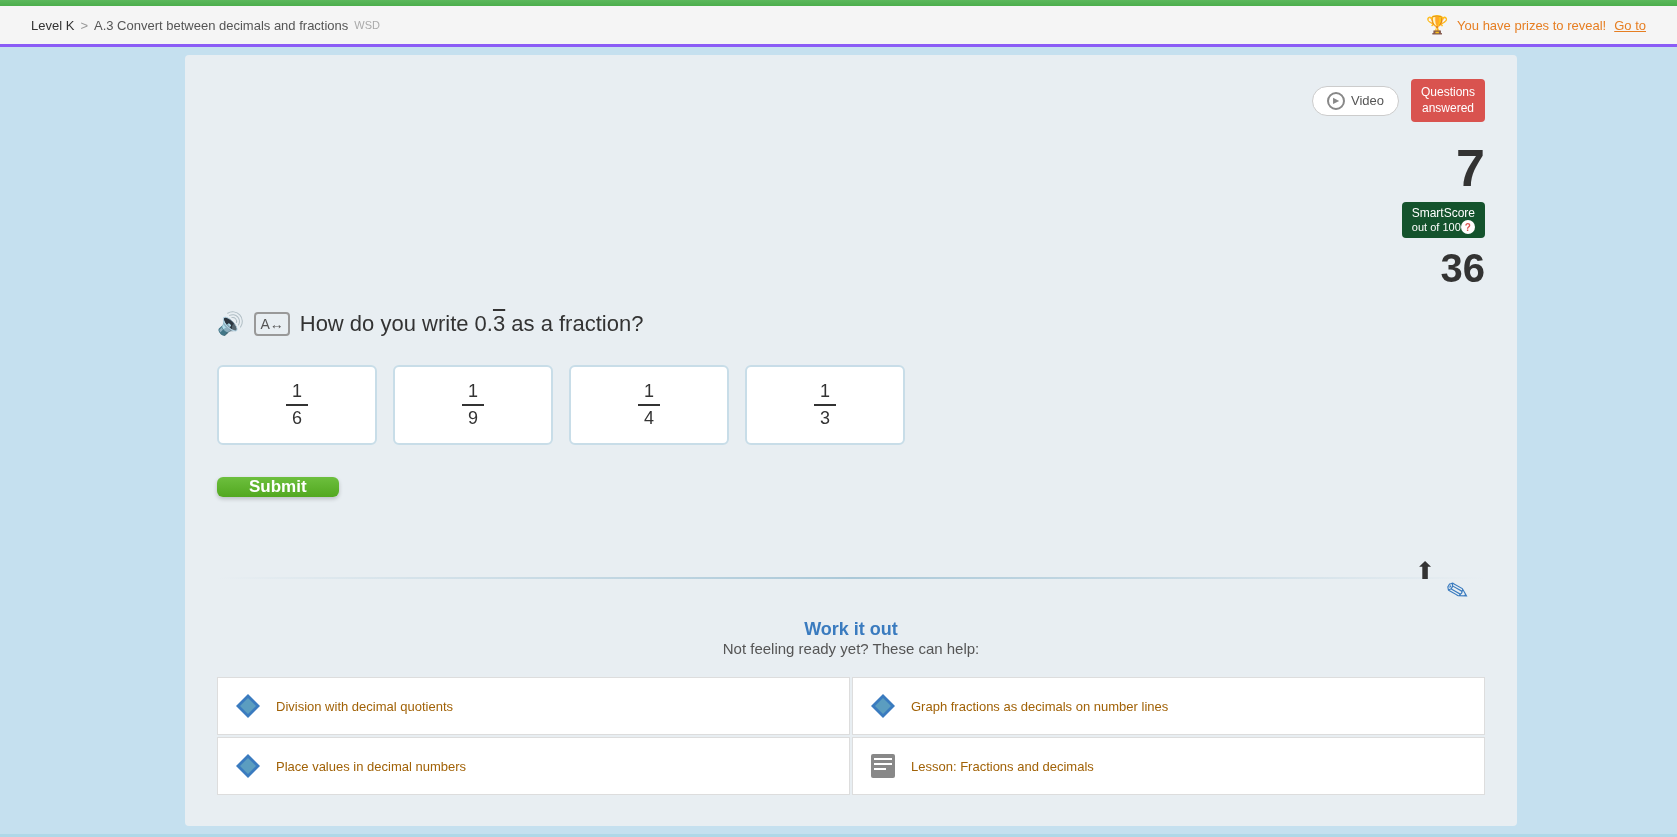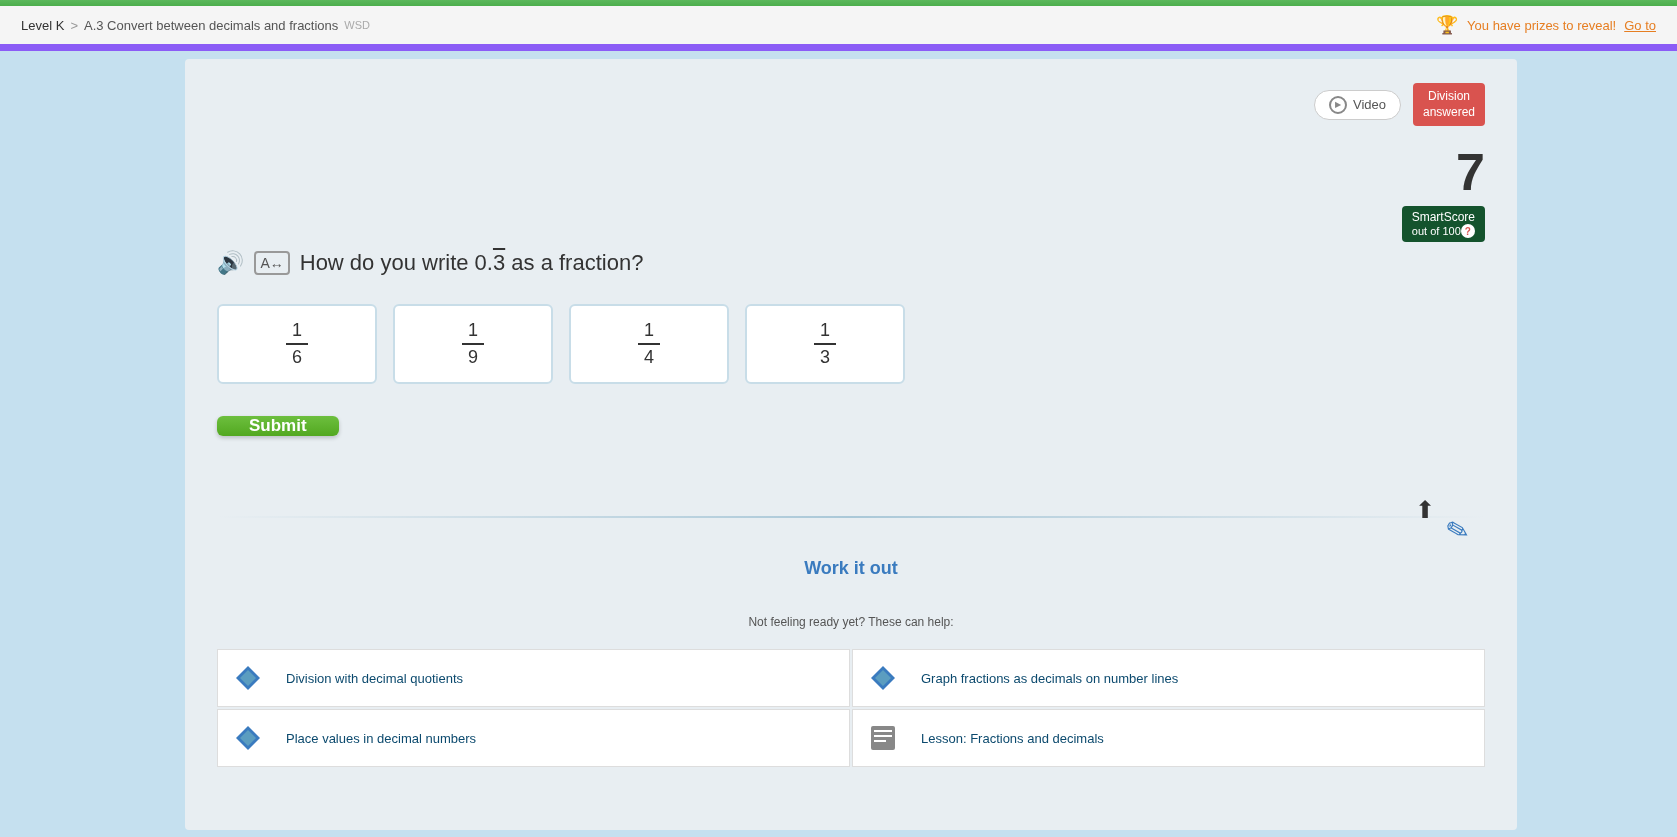--- a/index.html
+++ b/index.html
@@ -12,22 +12,22 @@
 
     
     .top-bar {
       background: linear-gradient(to bottom, #5cb85c, #4cae4c);
       height: 6px;
     }
 
     
     .nav-bar {
       background: #f5f5f5;
-      border-bottom: 7px solid #8b5cf6;
-      padding: 8px 21px;
+      border-bottom: 3px solid #8b5cf6;
+      padding: 8px 31px;
       display: flex;
       align-items: center;
       justify-content: space-between;
     }
     .nav-breadcrumb {
       font-size: 13px;
       color: #555;
       display: flex;
       align-items: center;
       gap: 6px;
@@ -193,42 +193,41 @@
     }
     .work-it-out-title {
       color: #3a7bbf;
       font-size: 18px;
       font-weight: 600;
       margin-bottom: 0;
       cursor: pointer;
     }
     .work-it-out-subtitle {
       color: #555;
-      font-size: 12px;
+      font-size: 15px;
       margin-bottom: 20px;
-      margin-top: 36px;
     }
 
     
     .helper-links {
       display: grid;
       grid-template-columns: 1fr 1fr;
       gap: 2px;
       margin-top: 8px;
     }
     .helper-link {
       background: white;
       border: 1px solid #ddd;
       padding: 14px 16px;
       display: flex;
       align-items: center;
-      gap: 24px;
+      gap: 14px;
       cursor: pointer;
       font-size: 13px;
-      color: #0c4a6e;
+      color: #a16207;
     }
     .diamond-icon {
       width: 28px;
       height: 28px;
       display: flex;
       align-items: center;
       justify-content: center;
     }
 
     
@@ -364,21 +363,21 @@
 
   <div class="center-content">
 
     
     <div class="question-header-row">
       <button class="video-btn">
         <div class="play-circle">▶</div>
         <span>Video</span>
       </button>
       <div class="questions-answered-box">
-        <div>Division</div>
+        <div>Questions</div>
         <div>answered</div>
       </div>
     </div>
 
     
     <div style="text-align: right; margin-bottom: 4px;">
       <span class="score-number">7</span>
     </div>
 
     
@@ -386,20 +385,23 @@
       <div class="smart-score-box" style="display:inline-block;">
         <div>SmartScore</div>
         <div class="out-of">
           <span>out of 100</span>
           <span class="info-circle">?</span>
         </div>
       </div>
     </div>
 
     
+    <div style="text-align: right; margin-bottom: 20px;">
+      <span class="smart-score-value">36</span>
+    </div>
 
     
     <div class="question-text-row">
       <span class="sound-icon">🔊</span>
       <span class="translate-icon" style="font-size:20px; color:#555; border:2px solid #999; border-radius:4px; padding:2px 4px; font-size:14px;">A↔</span>
       <span class="question-text">
         How do you write 0.<span class="overline">3</span> as a fraction?
       </span>
     </div>
 

